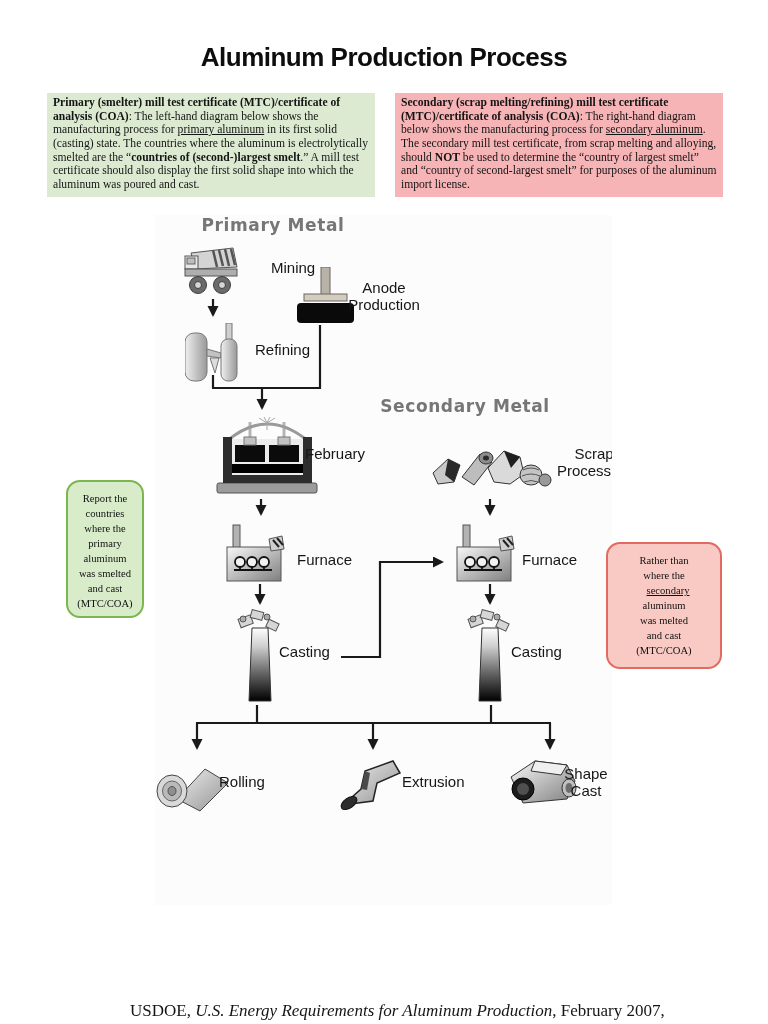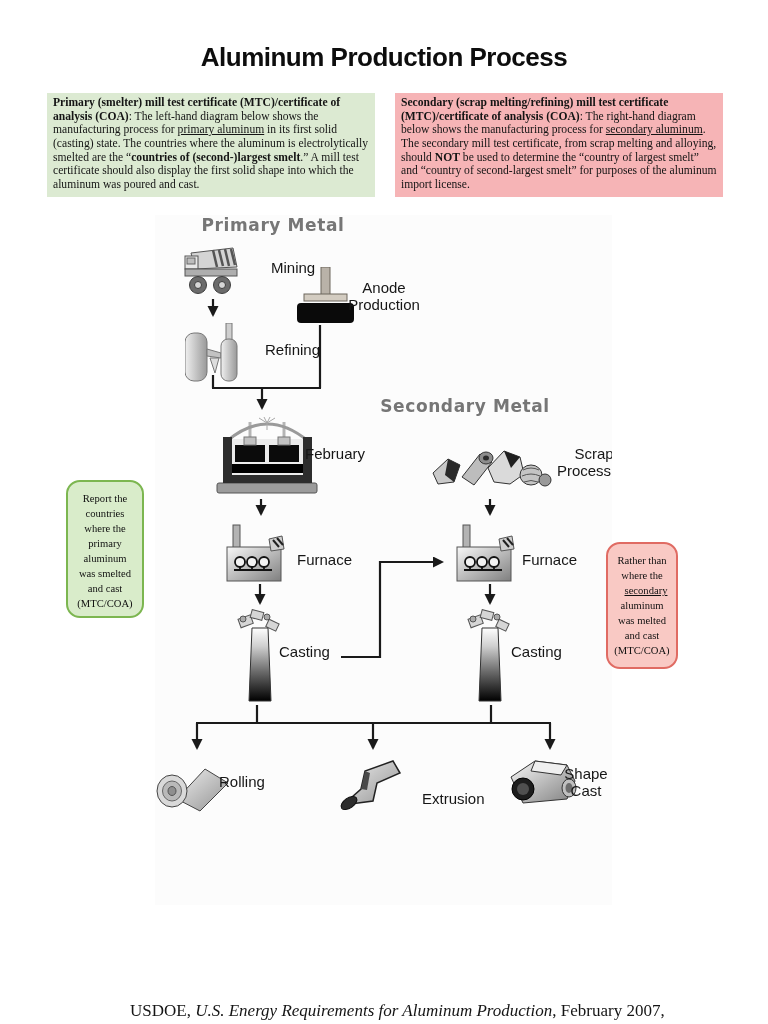--- a/index.html
+++ b/index.html
@@ -26,43 +26,43 @@
   .heading{
     position:absolute;font-weight:800;font-size:17px;letter-spacing:.6px;
     color:var(--heading-gray,#767676);text-align:center;
     font-family:"DejaVu Sans",sans-serif;
   }
   .hd-primary{left:18px;top:0px;width:200px;}
   .hd-secondary{left:210px;top:181px;width:200px;}
   .lbl{position:absolute;font-size:15px;color:#161616;white-space:pre-line;}
   .lbl-mining{left:88px;top:44px;margin-left:28px;}
   .lbl-anode{left:188px;top:64px;width:82px;text-align:center;}
-  .lbl-refining{left:110px;top:126px;}
+  .lbl-refining{left:100px;top:126px;}
   .lbl-smelting{left:150px;top:230px;}
   .lbl-scrap{left:396px;top:230px;width:86px;text-align:center;}
   .lbl-furnace-1{left:142px;top:336px;}
   .lbl-furnace-2{left:367px;top:336px;}
   .lbl-casting-1{left:124px;top:428px;}
   .lbl-casting-2{left:356px;top:428px;}
   .lbl-rolling{left:64px;top:558px;}
-  .lbl-extrusion{left:247px;top:575px;margin-left:20px;}
+  .lbl-extrusion{left:247px;top:558px;}
   .lbl-shapecast{left:402px;top:550px;width:58px;text-align:center;}
   .icon{position:absolute;}
   .connectors{position:absolute;left:0;top:0;}
   .callout{
     position:absolute;box-sizing:border-box;border-radius:14px;
     font-family:"Liberation Serif",serif;font-size:10.6px;line-height:1.42;
     text-align:center;color:#101010;padding:9px 3px;white-space:pre-line;
   }
   .callout.green{
     left:66px;top:480px;width:78px;height:138px;
     background:var(--callout-green-bg,#d9ecca);border:2.5px solid var(--callout-green-border,#7cb650);
   }
   .callout.pink{
-    left:606px;top:542px;width:72px;height:127px;
+    left:606px;top:542px;width:116px;height:127px;
     background:var(--callout-pink-bg,#f9c9c4);border:2.5px solid var(--callout-pink-border,#e06b63);
   }
   .citation{
     position:absolute;left:130px;top:998px;font-size:17px;line-height:1.55;
     color:#151515;white-space:pre-line;font-family:Liberation Serif, serif;
   }
 </style>
 </head>
 <body>
 

